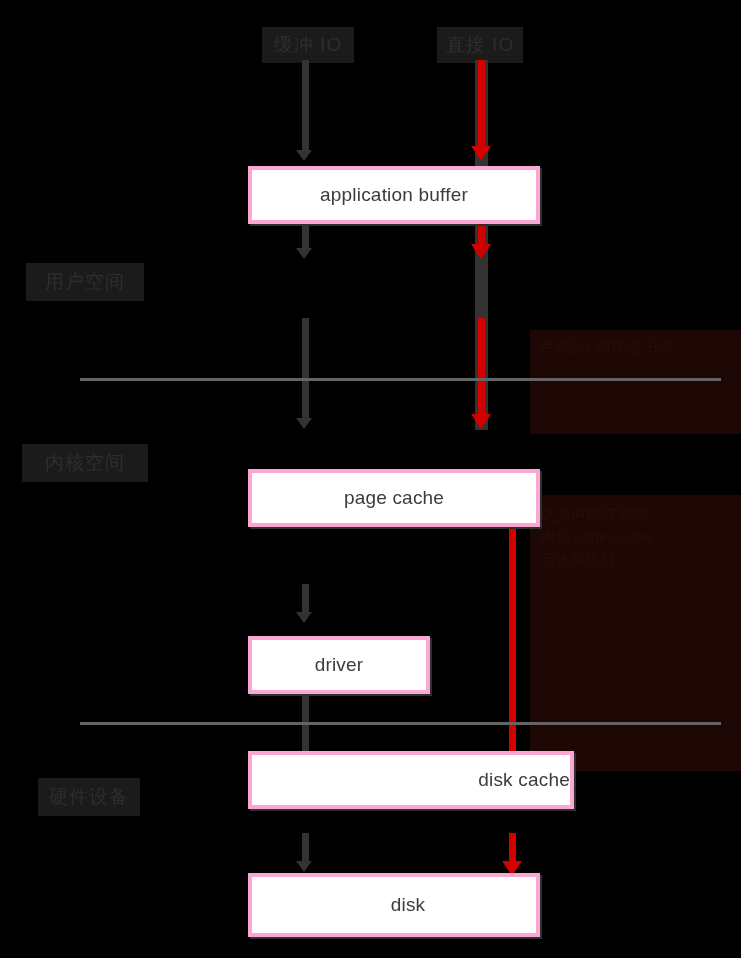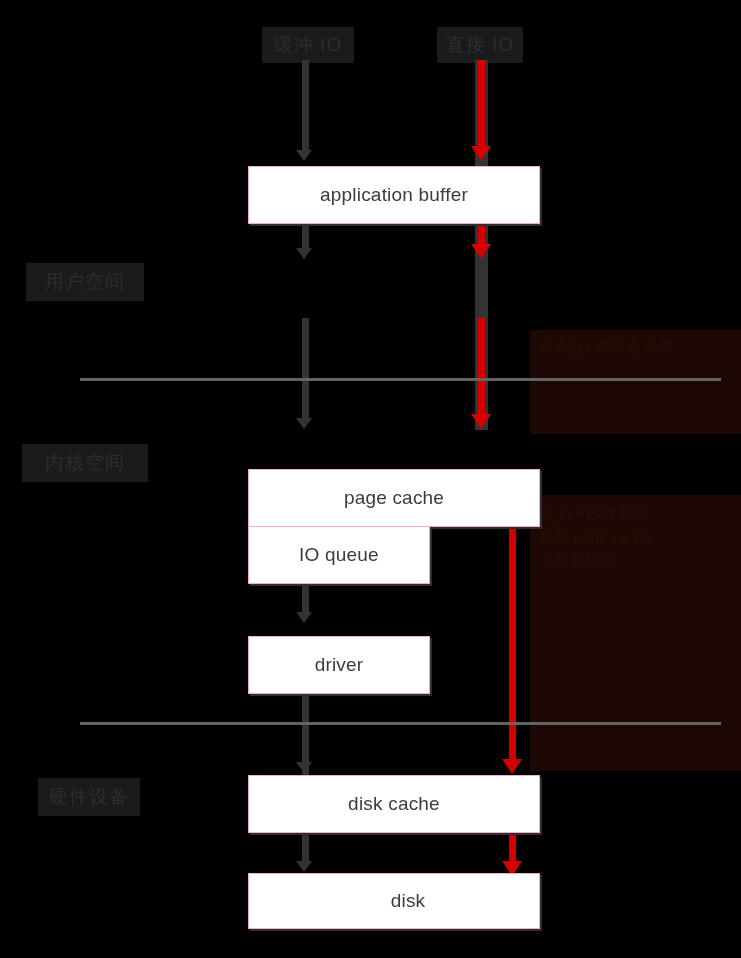--- a/index.html
+++ b/index.html
@@ -39,21 +39,21 @@
     letter-spacing: 1px;
     white-space: nowrap;
     text-align: center;
     overflow: hidden;
   }
 
   
   .box {
     position: absolute;
     background: #ffffff;
-    border: 1px solid #f9a8d4;
+    border: 4px solid #f9a8d4;
     box-shadow: 2px 2px 0 0 #2f2f2f;
     box-sizing: border-box;
     display: flex;
     align-items: center;
     justify-content: center;
     color: #3c3c3c;
     font-size: 19px;
     letter-spacing: 0.2px;
   }
 
@@ -165,29 +165,26 @@
 
   <div class="box" style="left:248px; top:166px; width:292px; height:58px;">
     <span>application buffer</span>
   </div>
 
 
   <div class="box" style="left:248px; top:433px; width:292px; height:58px;margin-top:36px;">
     <span>page cache</span>
   </div>
 
-  <div class="box" style="left:248px; top:526px; width:182px; height:58px;">
-    <span>IO queue</span>
-  </div>
 
   <div class="box" style="left:248px; top:636px; width:182px; height:58px;">
     <span>driver</span>
   </div>
 
-  <div class="box" style="left:248px; top:775px; width:292px; height:58px;">
+  <div class="box" style="left:248px; top:751px; width:326px; height:58px;justify-content:flex-end;">
     <span>disk cache</span>
   </div>
 
-  <div class="box" style="left:248px; top:873px; width:292px; height:56px;padding-left:28px;">
+  <div class="box" style="left:248px; top:873px; width:292px; height:64px;padding-left:28px;">
     <span>disk</span>
   </div>
 
 </div>
 
 </body></html>

